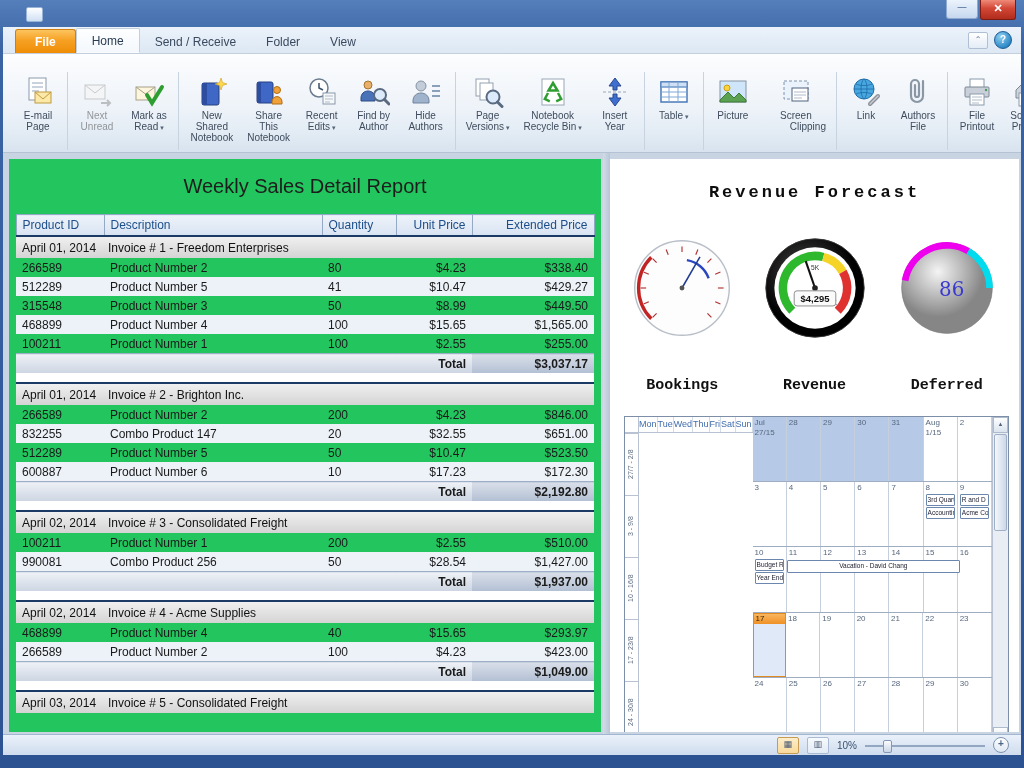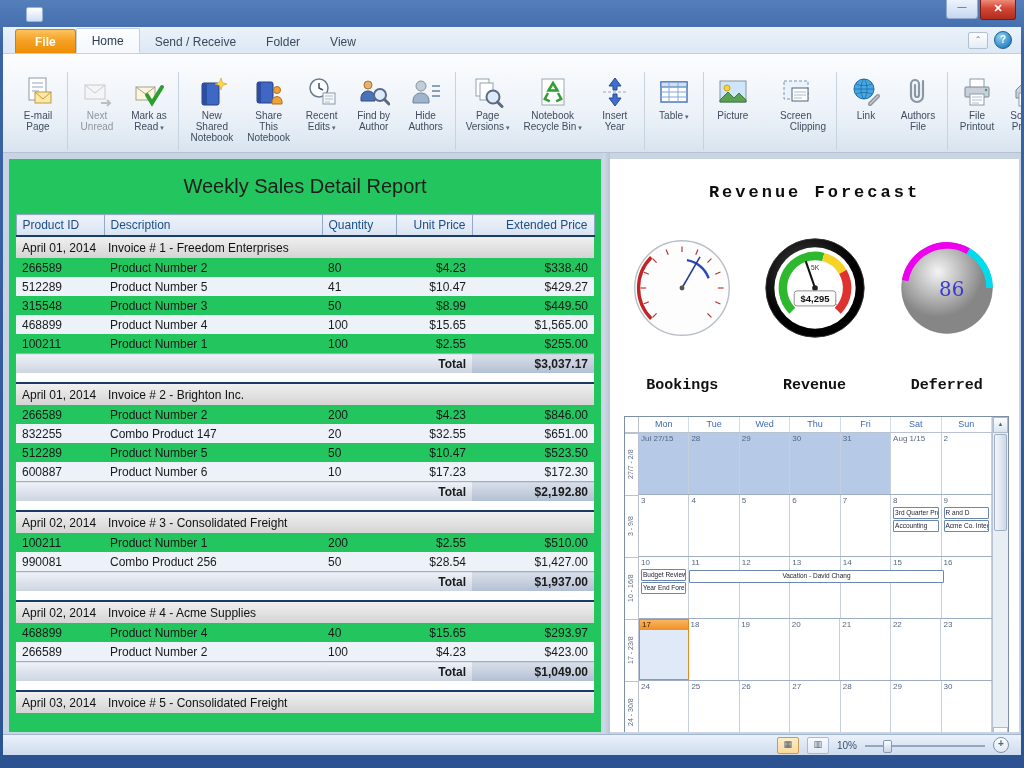--- a/index.html
+++ b/index.html
@@ -70,21 +70,21 @@
   .gauge{display:flex;flex-direction:column;align-items:center;width:120px;gap:27px;}
   .gauge svg{width:104px;height:104px;display:block;}
   .gauge-label{font-family:"Liberation Mono","DejaVu Sans Mono",monospace;font-weight:bold;
     font-size:15px;margin-top:10px;color:#111;}
   
   .calendar{margin:22px 10px 0 14px;height:326px;border:1px solid #7d8ea8;display:flex;background:#fff;}
   .cal-weekcol{width:13px;border-right:1px solid #b8c2d2;display:flex;flex-direction:column;}
   .cal-wl-spacer{height:15px;border-bottom:1px solid #b8c2d2;}
   .cal-weeklabel{flex:1;font-size:7px;color:#5a6a80;border-bottom:1px solid #b8c2d2;
     writing-mode:vertical-rl;transform:rotate(180deg);text-align:center;width:13px;line-height:12px;}
-  .cal-main{flex:1;display:flex;flex-direction:column;}
+  .cal-main{flex:1;display:flex;flex-direction:row;}
   .cal-days{height:15px;display:flex;border-bottom:1px solid #b8c2d2;}
   .cal-dayh{flex:1;font-size:9px;color:#3f6cae;text-align:center;line-height:15px;border-right:1px solid #d4dce6;}
   .cal-week{flex:1;display:flex;position:relative;border-bottom:1px solid #9fadc2;}
   .cal-cell{flex:1;border-right:1px solid #c6cfdc;position:relative;padding:1px 2px;overflow:hidden;cursor:default;}
   .cal-cell.sel{background:#b6c9e6;}
   .cal-date{font-size:8px;color:#57687f;display:block;line-height:10px;}
   .cal-cell.today{border:1px solid #e08a1f;background:#dfe9f7;padding:0 1px;}
   .cal-cell.today .cal-date{background:linear-gradient(#f9b55f,#ef9126);color:#3c2400;margin:0 -1px;padding:0 2px;}
   .cal-event{border:1px solid #6b87ae;background:#fff;font-size:6.5px;line-height:8px;padding:1px;
     margin-top:1px;border-radius:1px;white-space:nowrap;overflow:hidden;color:#223;}

